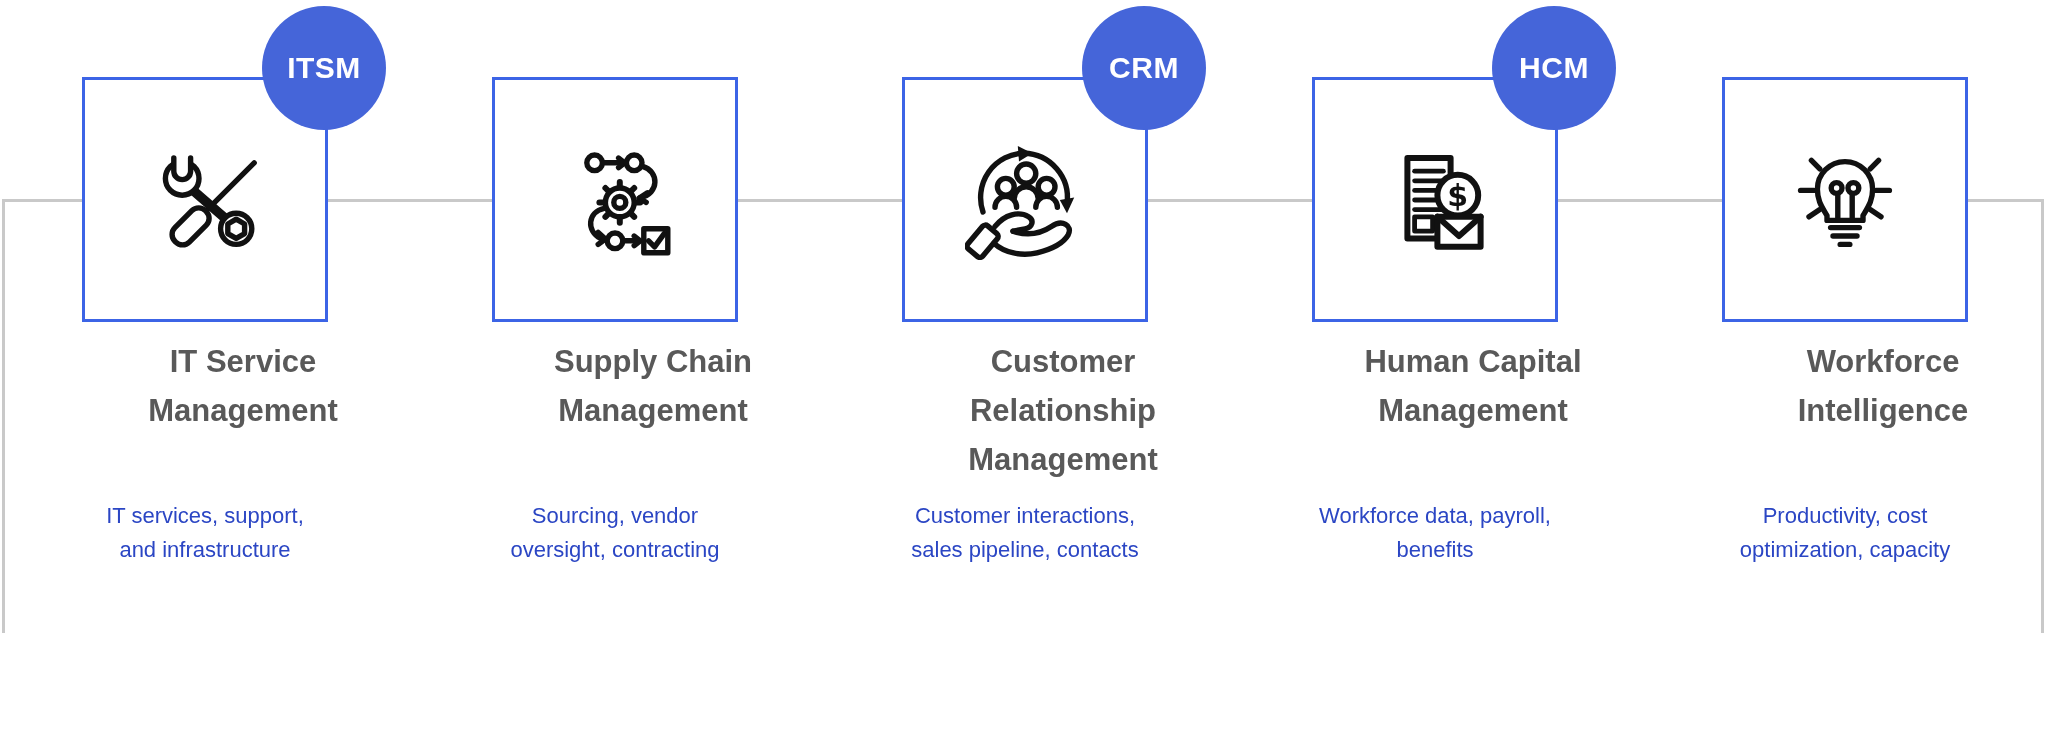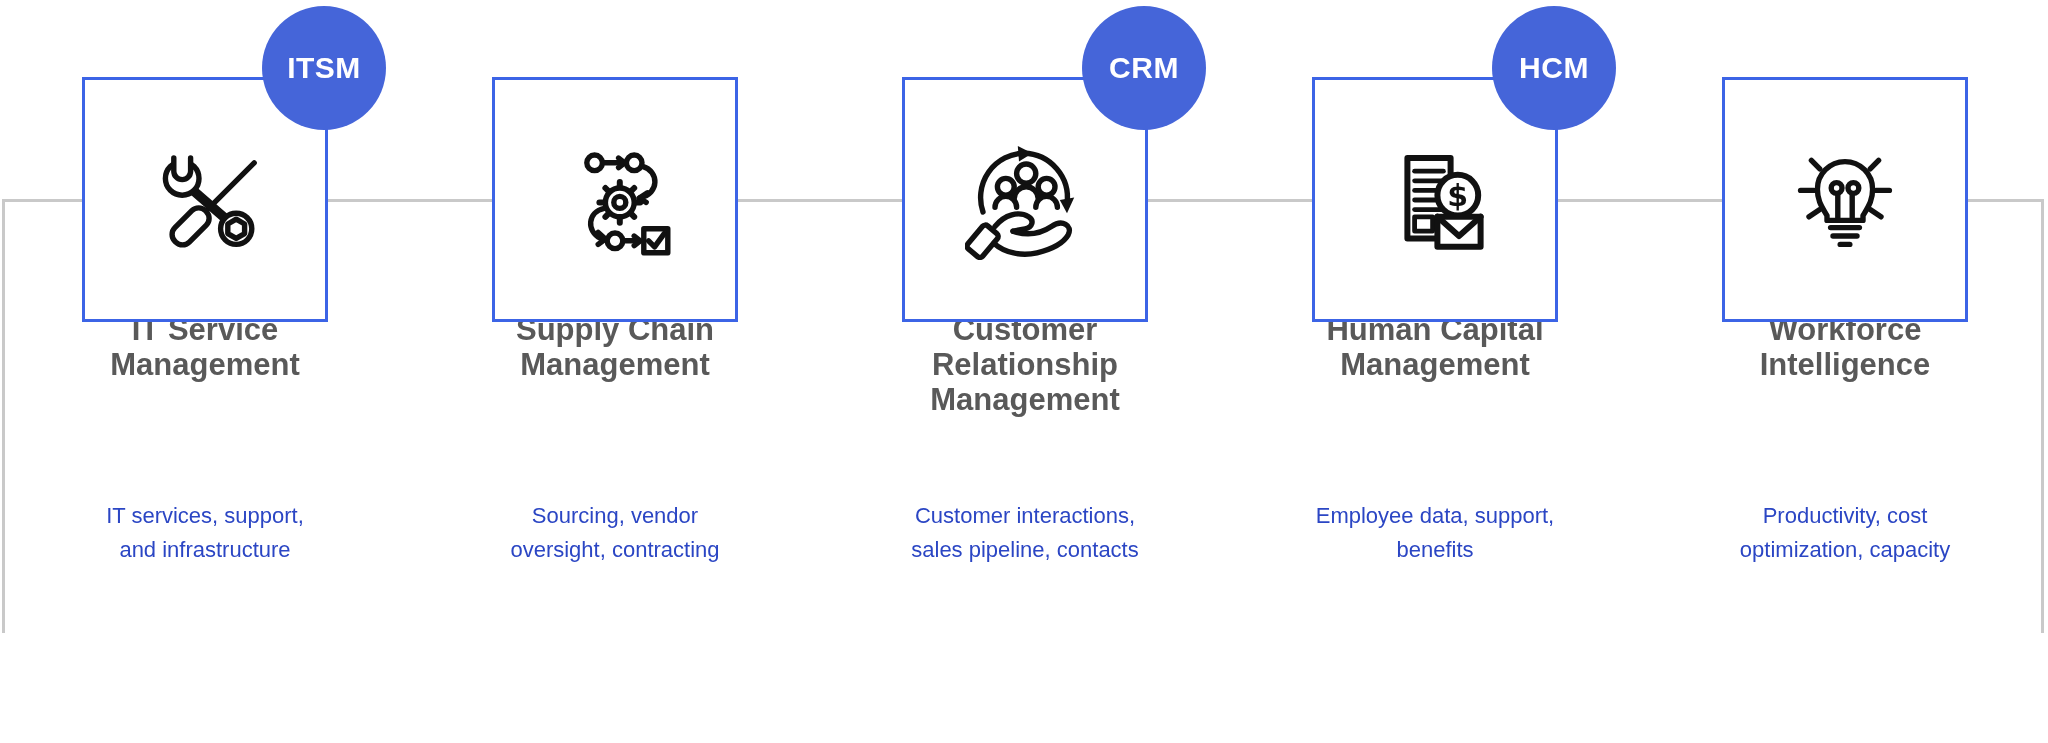--- a/index.html
+++ b/index.html
@@ -23,23 +23,23 @@
   .icon * { vector-effect:none; }
   .badge {
     position:absolute; top:6px; left:50%;
     transform:translateX(calc(-50% + 119px));
     width:124px; height:124px; border-radius:50%;
     background:var(--badge-blue,#4565d9);
     display:flex; align-items:center; justify-content:center; z-index:3;
   }
   .badge span { color:var(--badge-text,#ffffff); font-weight:bold; font-size:30px; letter-spacing:0.5px; }
   .title {
-    position:absolute; top:312px; left:0; width:100%; margin:0;
-    text-align:center; font-size:31px; line-height:35px; font-weight:bold;
-    color:var(--title-gray,#595959); white-space:pre-line;
+    position:absolute; top:337px; left:0; width:100%; margin:0;
+    text-align:center; font-size:31px; line-height:49px; font-weight:bold;
+    color:var(--title-gray,#595959); white-space:pre-line;padding-left:38px;
   }
   .desc {
     position:absolute; top:499px; left:0; width:100%; margin:0;
     text-align:center; font-size:22px; line-height:34px;
     color:var(--desc-blue,#2b46c4); white-space:pre-line;
   }
   .banner {
     position:absolute; left:633px; top:650px; width:798px; height:90px;
     background:linear-gradient(100deg,
       var(--banner-gradient-start,#27389b) 0%, #2e42ab 22%,
@@ -161,21 +161,21 @@
         </g>
         <rect class="ln" x="33" y="64" width="15" height="12" style="stroke-width:4"></rect>
         <circle class="ln fillw" cx="69" cy="46" r="17" style="stroke-width:5"></circle>
         <text x="69" y="55" text-anchor="middle" font-family="DejaVu Sans, sans-serif" font-size="25" font-weight="bold" fill="#111111">$</text>
         <rect class="ln fillw" x="52" y="64" width="36" height="25" style="stroke-width:5"></rect>
         <polyline class="ln" points="52,64 70,80 88,64" style="stroke-width:5"></polyline>
       </svg>
     </div>
     <h2 class="title">Human Capital
 Management</h2>
-    <p class="desc">Employee data, support,
+    <p class="desc">Workforce data, payroll,
 benefits</p>
   </section>
 
   <section class="panel p4">
     <div class="box">
       <svg class="icon" viewBox="0 0 100 100">
         <g class="ln">
           <line x1="22" y1="17" x2="29" y2="24"></line>
             <line x1="78" y1="17" x2="71" y2="24"></line>
           <line x1="13" y1="42" x2="24" y2="42"></line>

